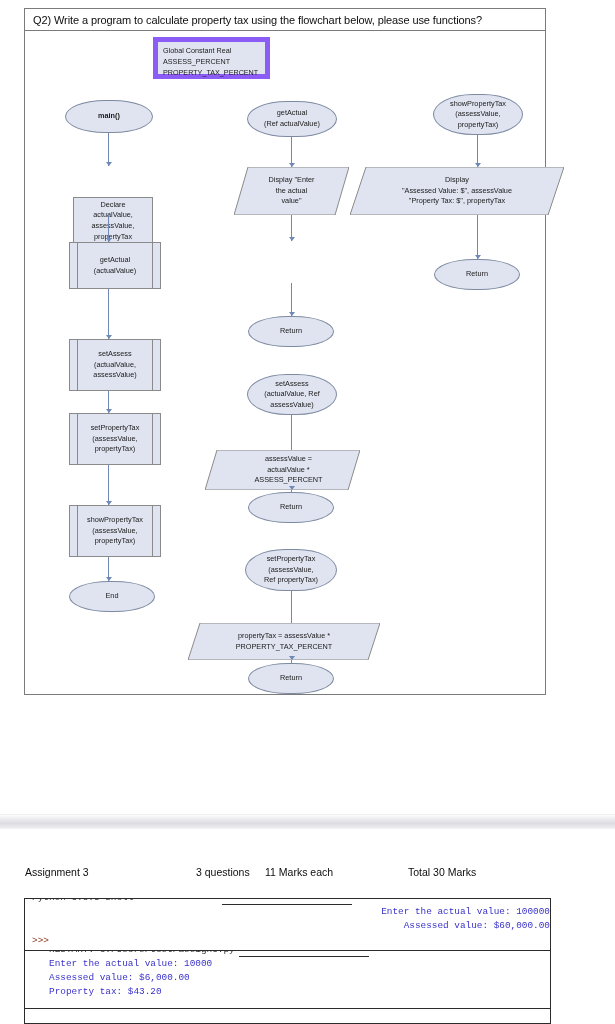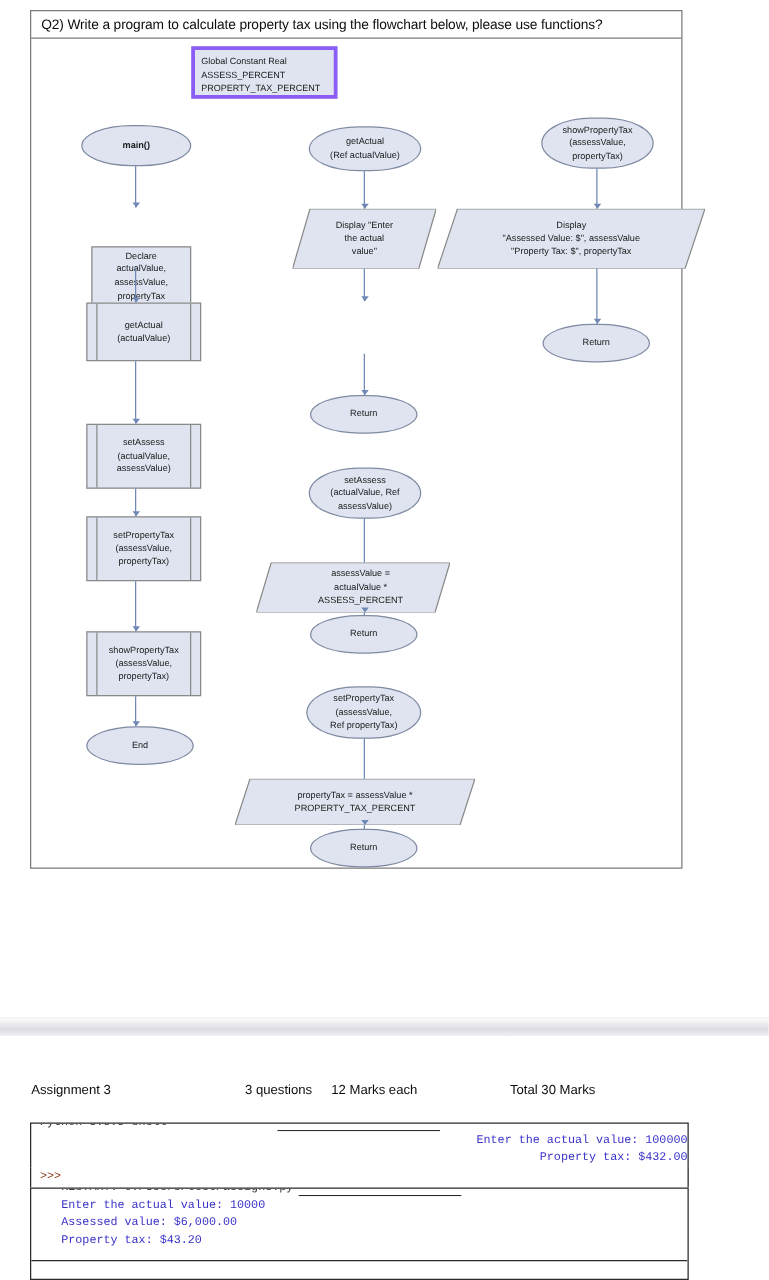--- a/index.html
+++ b/index.html
@@ -106,21 +106,21 @@
     line-height: 1.5;
     color: #1a1a1a;
     white-space: pre-line;
   }
 
   
   .note {
     position: absolute;
     box-sizing: border-box;
     background: #dfe4f0;
-    border: 3px solid #8b5cf6;
+    border: 5px solid #8b5cf6;
     font-size: 7.2px;
     line-height: 1.5;
     color: #1a1a1a;
     white-space: pre-line;
     padding: 4px 5px;
     text-align: left;
   }
 
   
   .conn {
@@ -357,30 +357,31 @@
     <div class="node terminator" style="left:409px; top:228px; width:86px; height:31px;">Return</div>
 
   </div>
 </div>
 
 <div class="page-break"></div>
 
 <div class="assign-line">
   <span class="a-title">Assignment 3</span>
   <span class="a-questions">3 questions</span>
-  <span class="a-marks">12 Marks each</span>
+  <span class="a-marks">11 Marks each</span>
   <span class="a-total">Total 30 Marks</span>
 </div>
 
 <div class="console console-1">
   <div class="c-clipped">
     <span class="c-clipped-inner">Python 3.8.5 Shell</span>
     <span class="c-rule"></span>
   </div>
   <div class="c-line c-out">Enter the actual value: 100000</div>
+  <div class="c-line c-out">Assessed value: $60,000.00</div>
   <div class="c-line c-out">Property tax: $432.00</div>
 </div>
 
 <div class="console console-2" style="top:934px; height:16px; border-top:none; border-bottom:none;">
   <div class="c-line c-prompt">&gt;&gt;&gt;</div>
 </div>
 
 <div class="console" style="left:24px; top:950px; width:527px; height:74px;padding-left:24px;">
   <div class="c-clipped">
     <span class="c-clipped-inner">RESTART: C:/Users/test/assign3.py</span>

